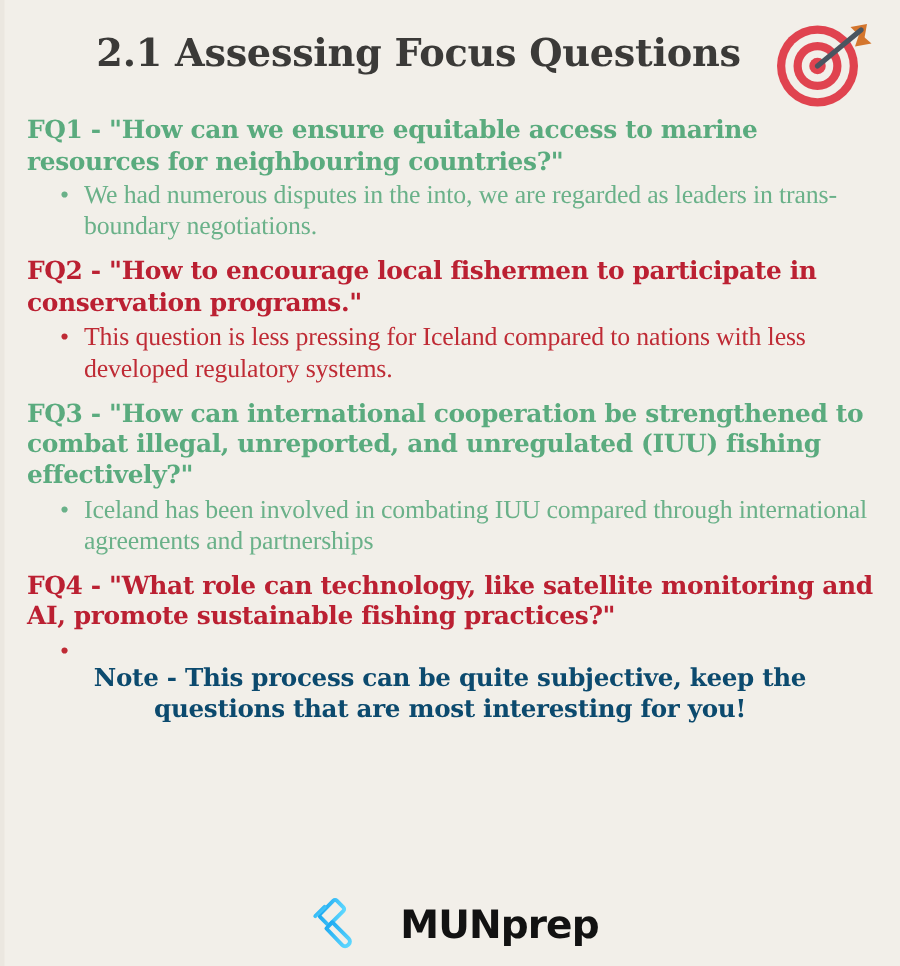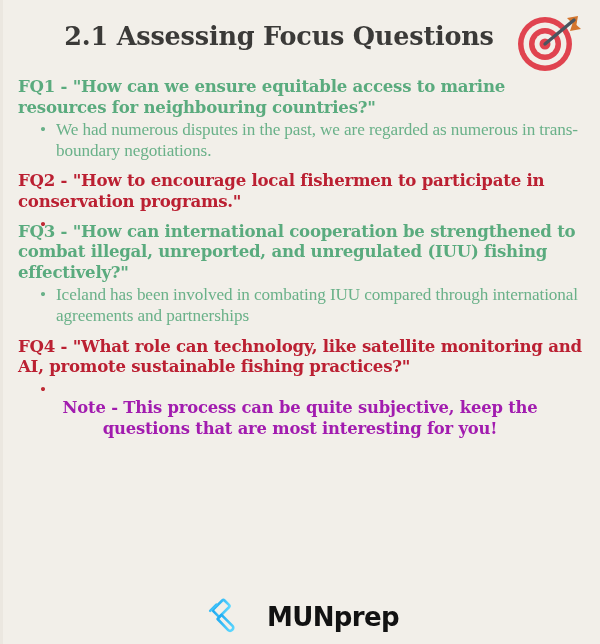--- a/index.html
+++ b/index.html
@@ -93,21 +93,21 @@
   .red-soft { color: #bf2b35; }
 
   
   .note {
     margin: 20px 26px 0 26px;
     text-align: center;
     font-family: "DejaVu Serif", "Liberation Serif", serif;
     font-weight: bold;
     font-size: 16.4px;
     line-height: 1.3;
-    color: #a21caf;
+    color: #0c4a6e;
     letter-spacing: -0.2px;
   }
 
   
   .footer {
     position: absolute;
     left: 0;
     bottom: 8px;
     width: 600px;
     display: flex;
@@ -150,28 +150,28 @@
         <path d="M62 14 L33 38" stroke="#4a5560" stroke-width="3.4" stroke-linecap="round" fill="none"></path>
       </svg>
     </span>
   </div>
 
   <div class="content">
 
     <div class="fq-block">
       <p class="fq-heading green">FQ1 - "How can we ensure equitable access to marine resources for neighbouring countries?"</p>
       <ul class="fq-bullets">
-        <li class="green-soft"><span class="bullet-dot">•</span><span>We had numerous disputes in the past, we are regarded as numerous in trans-boundary negotiations.</span></li>
+        <li class="green-soft"><span class="bullet-dot">•</span><span>We had numerous disputes in the into, we are regarded as leaders in trans-boundary negotiations.</span></li>
       </ul>
     </div>
 
     <div class="fq-block">
       <p class="fq-heading red">FQ2 - "How to encourage local fishermen to participate in conservation programs."</p>
       <ul class="fq-bullets">
-        <li class="red-soft"><span class="bullet-dot">•</span></li>
+        <li class="red-soft"><span class="bullet-dot">•</span><span>This question is less pressing for Iceland compared to nations with less developed regulatory systems.</span></li>
       </ul>
     </div>
 
     <div class="fq-block">
       <p class="fq-heading green">FQ3 - "How can international cooperation be strengthened to combat illegal, unreported, and unregulated (IUU) fishing effectively?"</p>
       <ul class="fq-bullets">
         <li class="green-soft"><span class="bullet-dot">•</span><span>Iceland has been involved in combating IUU compared through international agreements and partnerships</span></li>
       </ul>
     </div>
 

